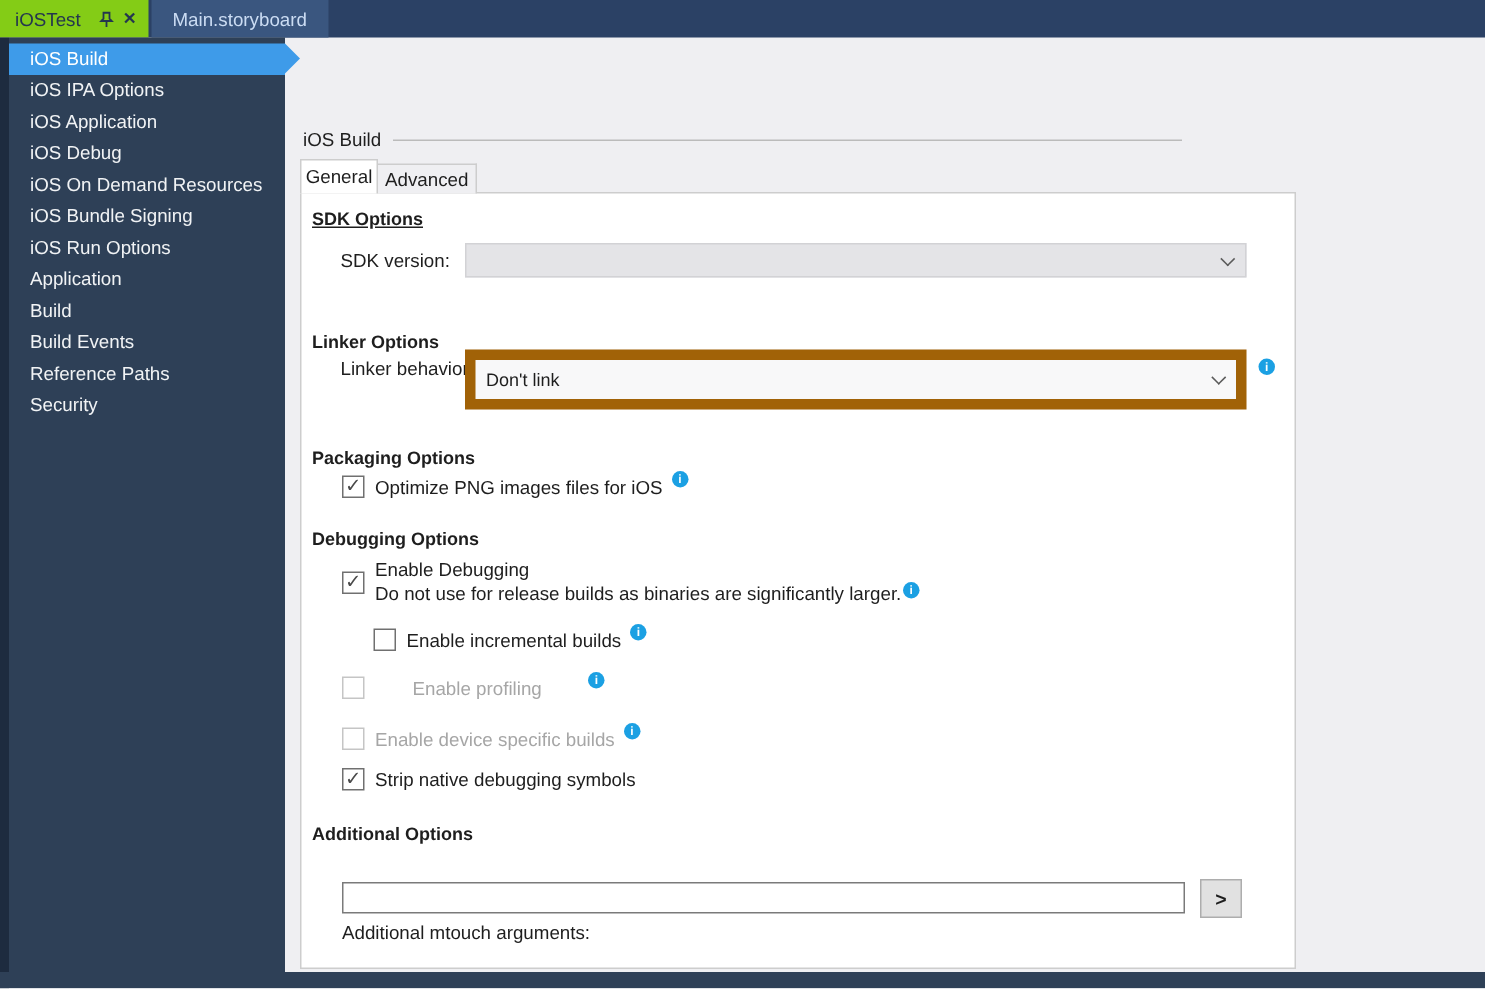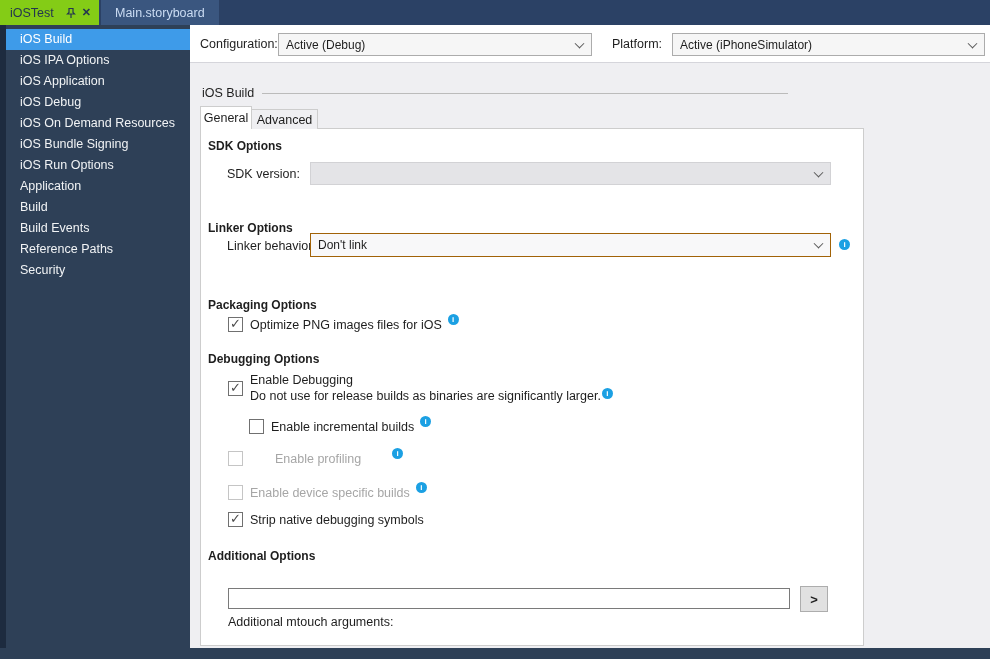--- a/index.html
+++ b/index.html
@@ -42,21 +42,21 @@
   .subtab.general { left:200px; top:106px; width:52px; height:23px; background:#FFFFFF; border:1px solid #CDCDCD; border-bottom:none; z-index:2; }
   .subtab.advanced { left:252px; top:109px; width:66px; height:20px; background:#EFEFF2; border:1px solid #CDCDCD; border-bottom:none; border-left:none; z-index:1; }
 
   
   .panel { position:absolute; left:200px; top:128px; width:664px; height:518px; background:#FFFFFF; border:1px solid #CDCDCD; }
 
   .heading { position:absolute; font-size:12px; font-weight:bold; color:#1E1E1E; white-space:nowrap; }
   .fieldlbl { position:absolute; font-size:12.5px; color:#1E1E1E; white-space:nowrap; }
 
   .combo.sdk { left:310px; top:162px; width:521px; height:23px; background:#E4E4E7; border:1px solid #D2D2D5; }
-  .combo.linker { left:310px; top:233px; width:521px; height:24px; background:#F8F8F9; border:1px solid #a16207; }
+  .combo.linker { left:310px; top:233px; width:521px; height:40px; background:#F8F8F9; border:7px solid #a16207; }
 
   
   .cbrow { position:absolute; display:flex; align-items:center; gap:7px; font-size:12.5px; color:#1E1E1E; white-space:nowrap; }
   .cbbox { width:15px; height:15px; background:#FFFFFF; border:1px solid #707070; display:inline-flex; align-items:center; justify-content:center; flex:none; }
   .cbbox .mark { font-size:13px; line-height:1; color:#4A4A4A; margin-top:-2px; }
   .cbrow.disabled { color:#A6A6A6; }
   .cbrow.disabled .cbbox { border-color:#C5C5C5; }
   .info { width:11px; height:11px; border-radius:50%; background:#1BA0E3; color:#FFFFFF; font-size:8px; font-weight:bold; display:inline-flex; align-items:center; justify-content:center; flex:none; }
   .info.sup { align-self:flex-start; margin-top:-3px; margin-left:-1px; }
   .twoline { position:absolute; display:flex; align-items:center; gap:7px; }
@@ -101,42 +101,30 @@
     <div class="nav-item">iOS On Demand Resources</div>
     <div class="nav-item">iOS Bundle Signing</div>
     <div class="nav-item">iOS Run Options</div>
     <div class="nav-item">Application</div>
     <div class="nav-item">Build</div>
     <div class="nav-item">Build Events</div>
     <div class="nav-item">Reference Paths</div>
     <div class="nav-item">Security</div>
   </div>
 
-  <div class="configband">
-    <span class="lbl" style="left:10px;">Configuration:</span>
-    <div class="combo top" style="left:88px; width:314px;">
-      <span>Active (Debug)</span>
-      <span class="chev"></span>
-    </div>
-    <span class="lbl" style="left:422px;">Platform:</span>
-    <div class="combo top" style="left:482px; width:313px;">
-      <span>Active (iPhoneSimulator)</span>
-      <span class="chev"></span>
-    </div>
-  </div>
 
   <div class="pagehdr">iOS Build</div>
   <div class="pagehdr-rule"></div>
 
   <div class="subtab general">General</div>
   <div class="subtab advanced">Advanced</div>
 
   <div class="panel"></div>
 
-  <div class="heading" style="left:208px; top:139px;">SDK Options</div>
+  <div class="heading" style="left:208px; top:139px;text-decoration:underline;">SDK Options</div>
   <div class="fieldlbl" style="left:227px; top:167px;">SDK version:</div>
   <div class="combo sdk">
     <span></span>
     <span class="chev"></span>
   </div>
 
   <div class="heading" style="left:208px; top:221px;">Linker Options</div>
   <div class="fieldlbl" style="left:227px; top:239px;">Linker behavior:</div>
   <div class="combo linker">
     <span>Don't link</span>

